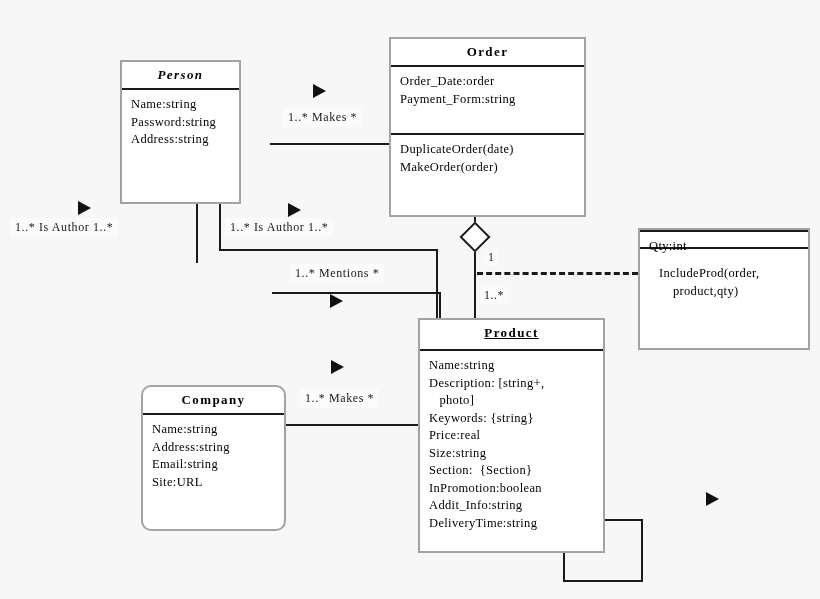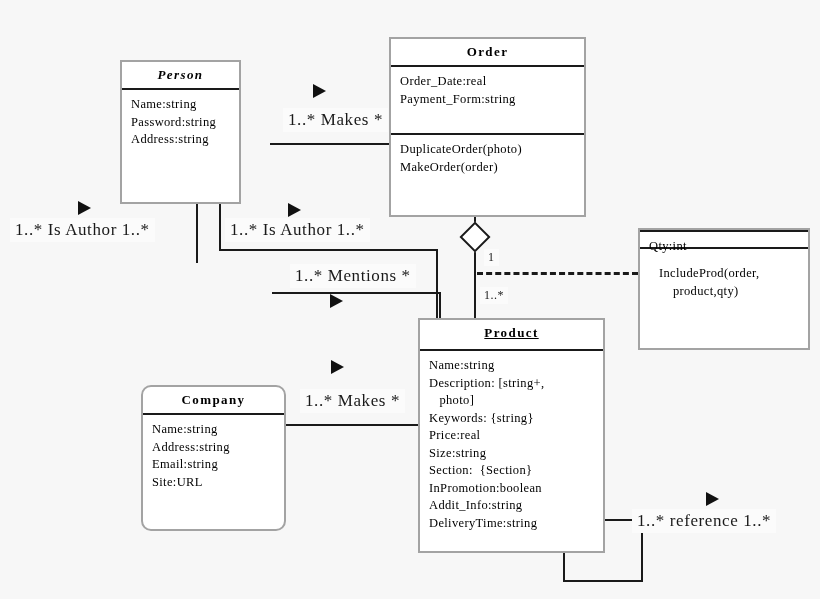--- a/index.html
+++ b/index.html
@@ -82,21 +82,21 @@
     height: 22px;
     background: #ffffff;
     border: 2px solid #1a1a1a;
     transform: rotate(45deg);
     box-sizing: border-box;
     z-index: 6;
   }
   
   .assoc-label {
     position: absolute;
-    font-size: 17px;
+    font-size: 12px;
     color: #1a1a1a;
     background: #fbfbfb;
     letter-spacing: 0.6px;
     white-space: nowrap;
     padding: 2px 5px;
     z-index: 7;
   }
   .mult-label {
     position: absolute;
     font-size: 12px;
@@ -148,43 +148,42 @@
   <div class="assoc-label" style="left:283px; top:108px;">1..* Makes *</div>
 
   <div class="assoc-label" style="left:10px; top:218px;">1..* Is Author 1..*</div>
 
   <div class="assoc-label" style="left:225px; top:218px;">1..* Is Author 1..*</div>
 
   <div class="assoc-label" style="left:290px; top:264px;">1..* Mentions *</div>
 
   <div class="assoc-label" style="left:300px; top:389px;">1..* Makes *</div>
 
-  <div class="assoc-label" style="left:632px; top:509px;">1..* reference 1..*</div>
 
   <div class="mult-label" style="left:484px; top:249px;">1</div>
 
   <div class="mult-label" style="left:480px; top:287px;">1..*</div>
 
   <div class="uml-class" style="left:120px; top:60px; width:121px; height:144px;">
     <div class="uml-title italic">Person</div>
     <div class="compartment" style="height:calc(100% - 28px);">
       <div class="uml-row">Name:string</div>
       <div class="uml-row">Password:string</div>
       <div class="uml-row">Address:string</div>
     </div>
   </div>
 
   <div class="uml-class" style="left:389px; top:37px; width:197px; height:180px;">
     <div class="uml-title">Order</div>
     <div class="compartment" style="height:68px;">
-      <div class="uml-row">Order_Date:real</div>
+      <div class="uml-row">Order_Date:order</div>
       <div class="uml-row">Payment_Form:string</div>
     </div>
     <div class="compartment" style="height:calc(100% - 96px);">
-      <div class="uml-row">DuplicateOrder(photo)</div>
+      <div class="uml-row">DuplicateOrder(date)</div>
       <div class="uml-row">MakeOrder(order)</div>
     </div>
   </div>
 
 
   <div class="uml-class" style="left:141px; top:385px; width:145px; height:146px;border-radius:10px;">
     <div class="uml-title">Company</div>
     <div class="compartment" style="height:calc(100% - 28px);">
       <div class="uml-row">Name:string</div>
       <div class="uml-row">Address:string</div>

